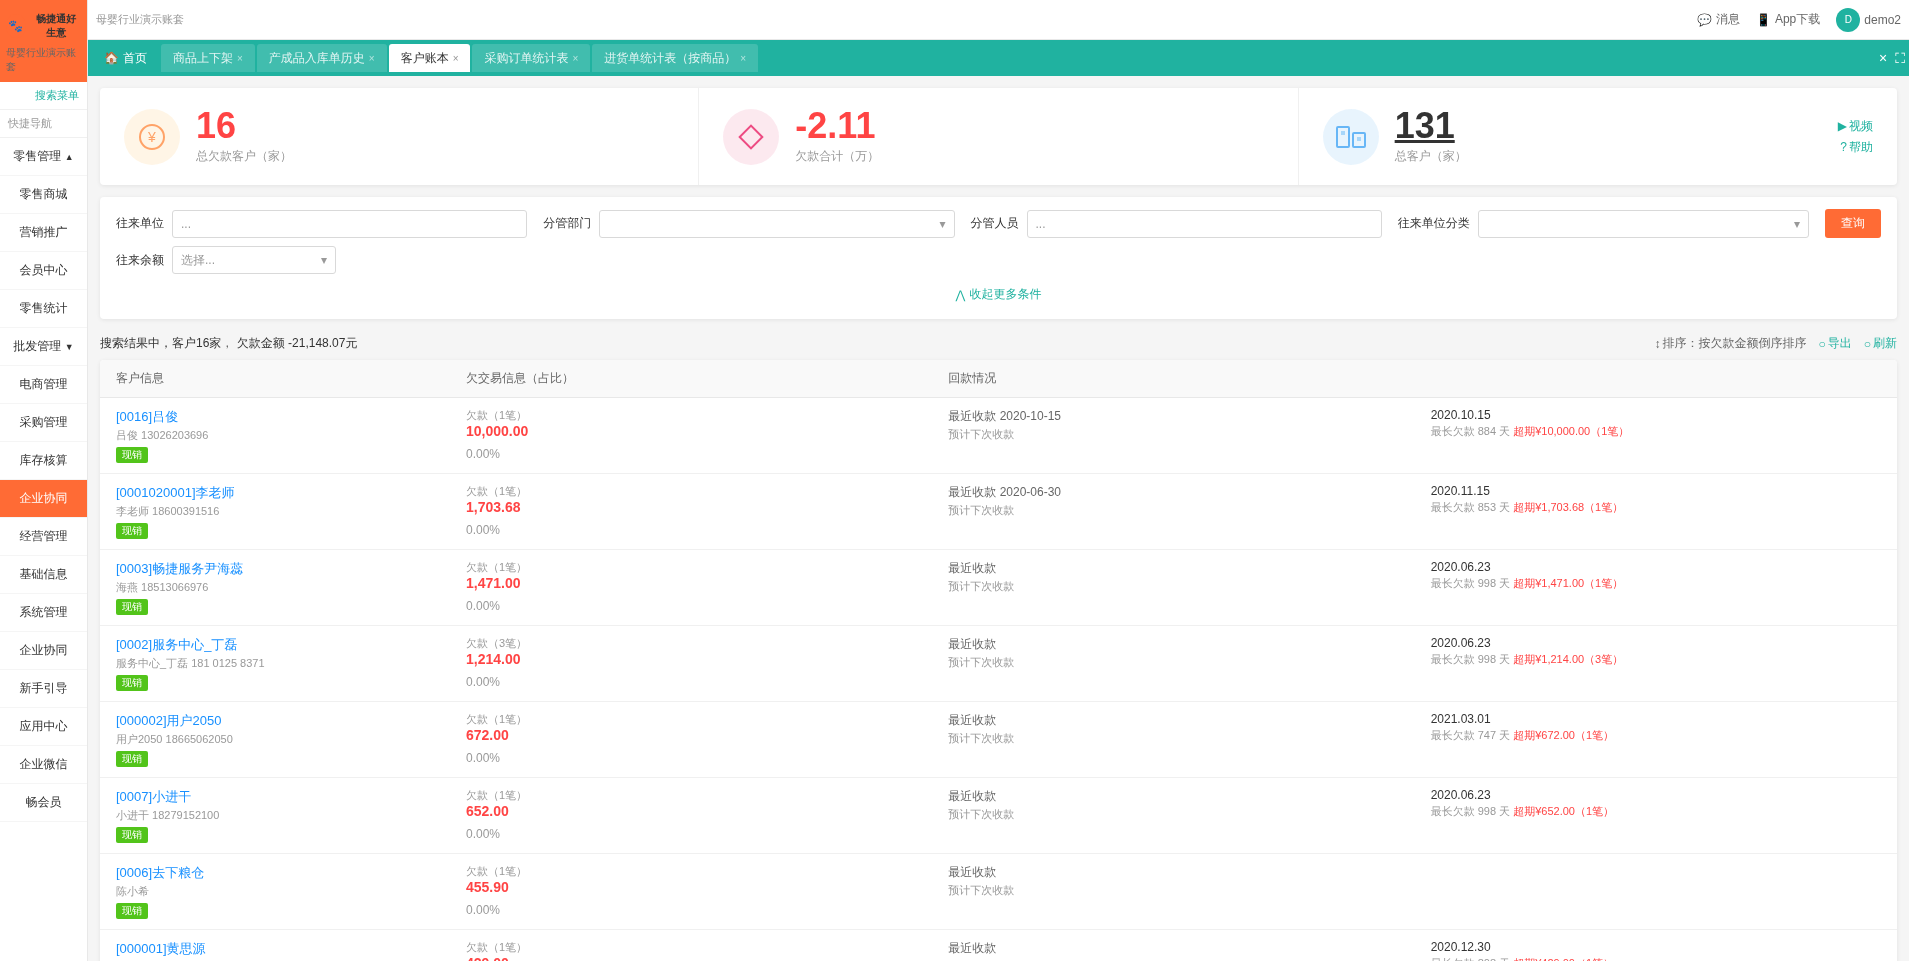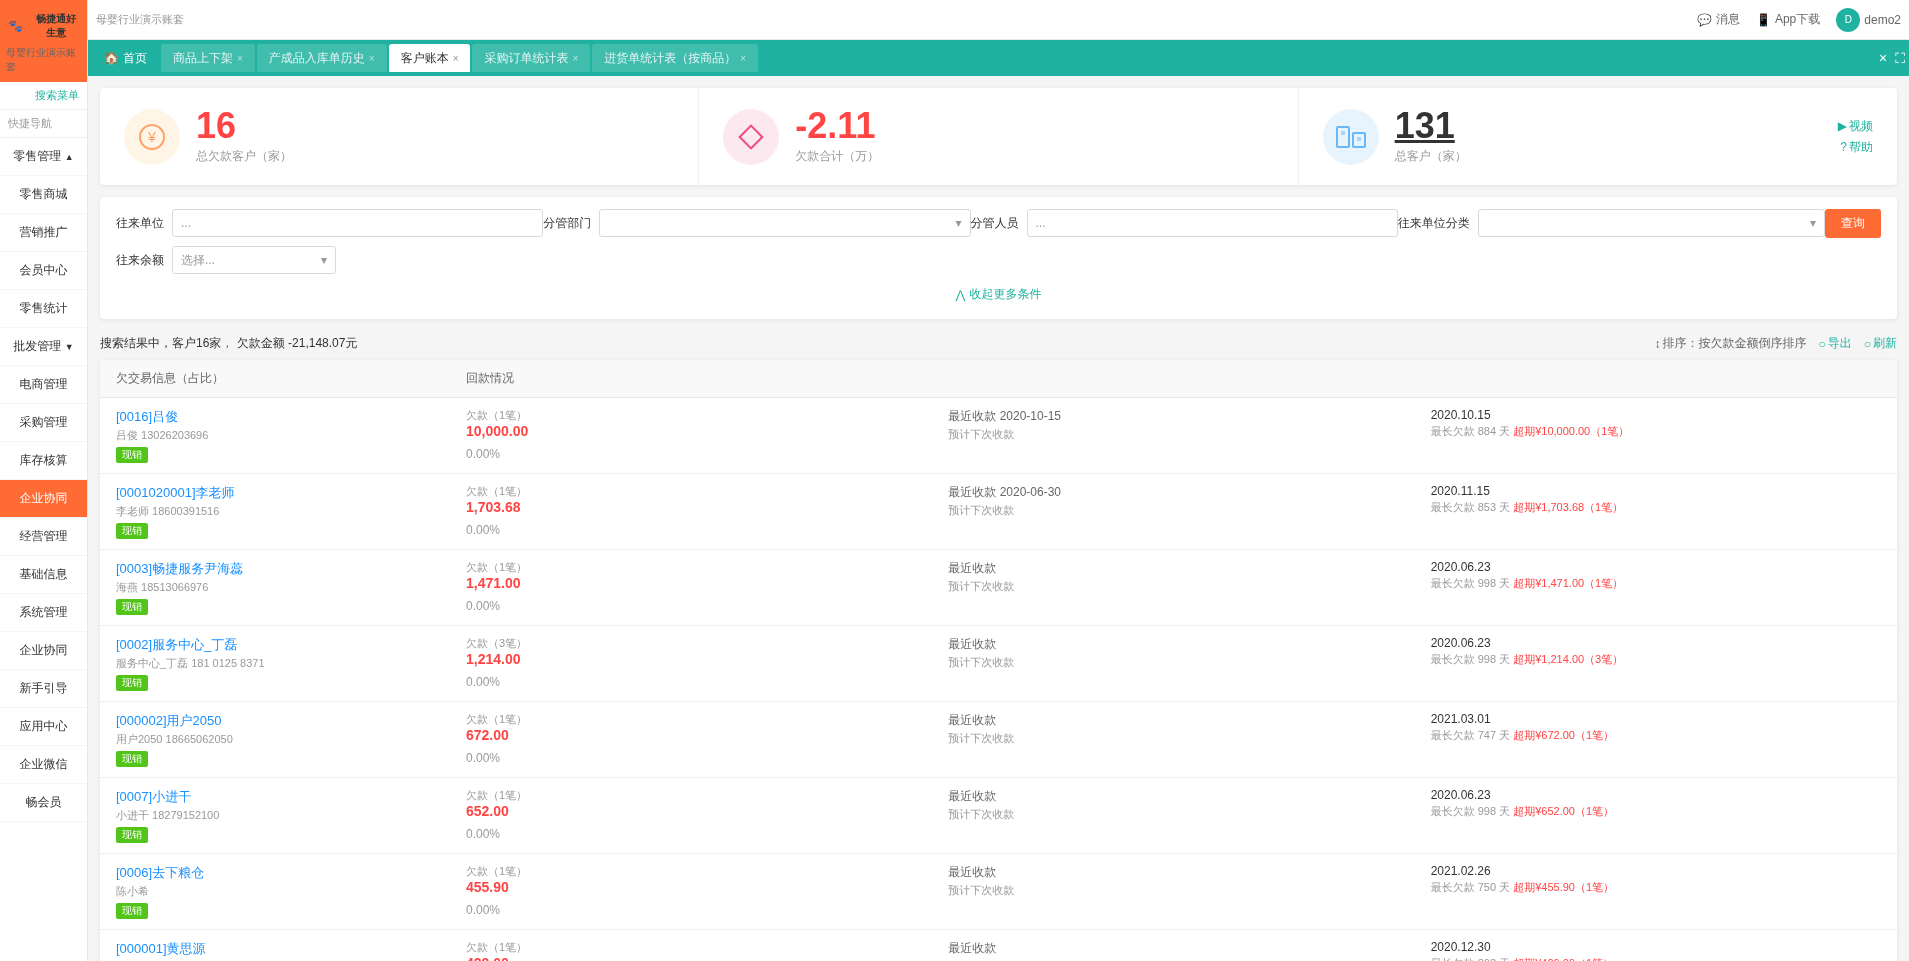--- a/index.html
+++ b/index.html
@@ -42,21 +42,21 @@
     .stat-icon-blue { background: #e3f2fd; color: #42a5f5; }
     .stat-info { }
     .stat-number { font-size: 36px; font-weight: bold; line-height: 1; }
     .stat-number-red { color: #ff4444; }
     .stat-number-dark { color: #333; text-decoration: underline; }
     .stat-label { color: #999; font-size: 12px; margin-top: 4px; }
     .stat-card-right { margin-left: auto; display: flex; flex-direction: column; align-items: flex-end; gap: 4px; font-size: 12px; color: #666; }
 
     
     .filter-area { background: #fff; border-radius: 4px; padding: 12px 16px; margin-bottom: 12px; box-shadow: 0 1px 4px rgba(0,0,0,0.08); }
-    .filter-row { display: flex; align-items: flex-start; gap: 0; margin-bottom: 8px; }
+    .filter-row { display: flex; align-items: center; gap: 16px; margin-bottom: 8px; }
     .filter-item { display: flex; align-items: center; gap: 8px; flex: 1; }
     .filter-label { color: #333; font-size: 12px; white-space: nowrap; }
     .filter-input { flex: 1; border: 1px solid #d9d9d9; border-radius: 3px; padding: 4px 8px; font-size: 12px; color: #666; display: flex; align-items: center; justify-content: space-between; height: 28px; cursor: pointer; }
     .filter-input-select { flex: 1; border: 1px solid #d9d9d9; border-radius: 3px; padding: 4px 8px; font-size: 12px; color: #999; display: flex; align-items: center; justify-content: space-between; height: 28px; cursor: pointer; background: #fff; }
     .query-btn { background: #ff6b35; color: #fff; border: none; border-radius: 3px; padding: 6px 16px; cursor: pointer; font-size: 12px; white-space: nowrap; }
     .collapse-btn { color: #20b2a0; font-size: 12px; text-align: center; cursor: pointer; padding: 4px; display: flex; align-items: center; justify-content: center; gap: 4px; }
 
     
     .result-bar { display: flex; align-items: center; justify-content: space-between; padding: 4px 0 8px; }
     .result-text { color: #666; font-size: 12px; }
@@ -294,20 +294,21 @@
           </div>
           <div class="action-btn">
             <span>○</span>
             <span>刷新</span>
           </div>
         </div>
       </div>
 
       <div class="data-table">
         <div class="table-header">
+          <div class="th">客户信息</div>
           <div class="th">欠交易信息（占比）</div>
           <div class="th">回款情况</div>
         </div>
 
         <div class="table-row">
           <div class="td">
             <div class="customer-name">[0016]吕俊</div>
             <div class="customer-sub">吕俊 13026203696</div>
             <span class="tag-green">现销</span>
           </div>
@@ -457,27 +458,20 @@
           </div>
           <div class="td">
             <div class="debt-meta">欠款（1笔）</div>
             <div class="debt-amount">455.90</div>
             <div class="debt-percent">0.00%</div>
           </div>
           <div class="td">
             <div class="recovery-date">最近收款</div>
             <div class="recovery-next">预计下次收款</div>
           </div>
-          <div class="td">
-            <div class="overdue-date">2021.02.26</div>
-            <div class="overdue-detail">
-              <span>最长欠款 750 天</span>
-              <span class="overdue-link">超期¥455.90（1笔）</span>
-            </div>
-          </div>
         </div>
 
         <div class="table-row">
           <div class="td">
             <div class="customer-name">[000001]黄思源</div>
             <div class="customer-sub">黄思源 13552700226</div>
 
           </div>
           <div class="td">
             <div class="debt-meta">欠款（1笔）</div>

